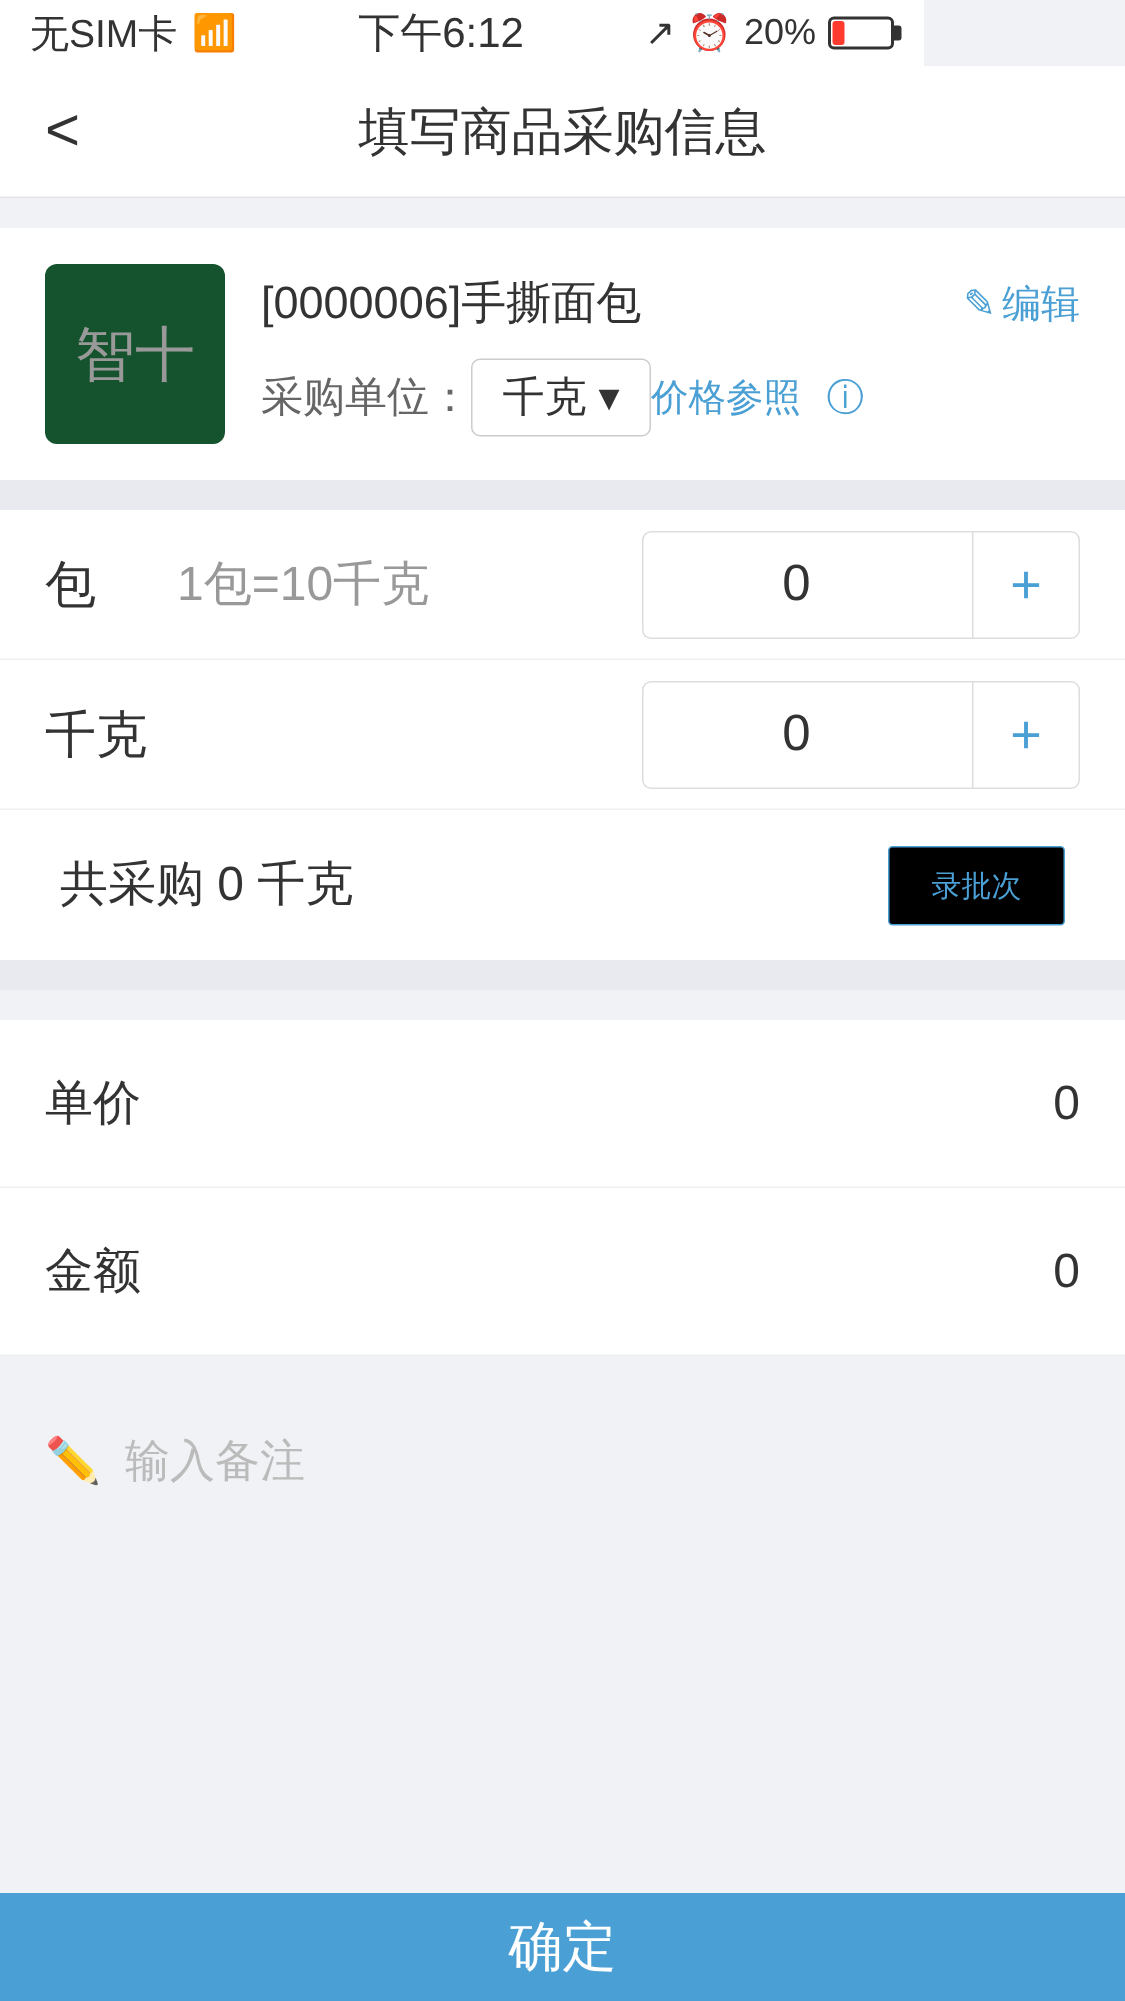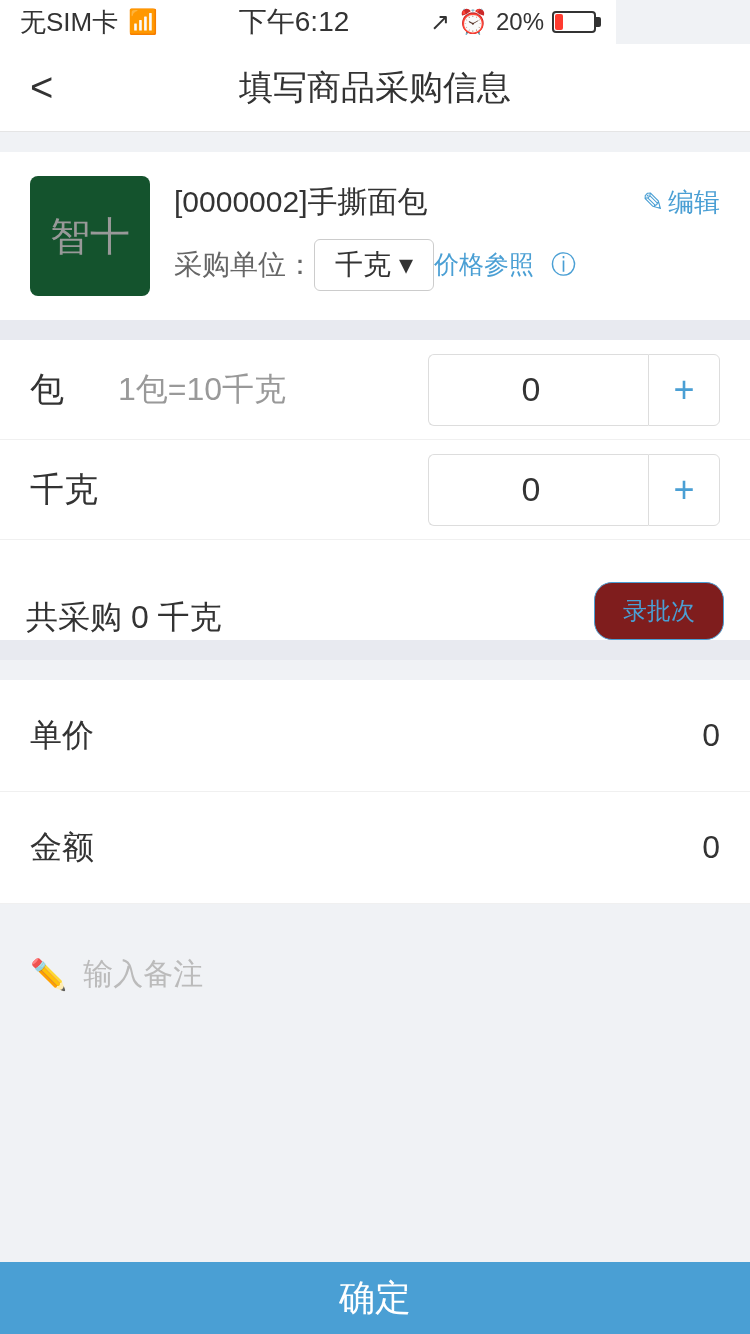--- a/index.html
+++ b/index.html
@@ -232,36 +232,36 @@
       font-size: 36px;
       color: #4a9fd4;
       cursor: pointer;
       font-weight: 400;
     }
 
     
     .summary-row {
       background: #fff;
       display: flex;
-      align-items: flex-end;
+      align-items: center;
       justify-content: space-between;
-      padding: 0 26px;
+      padding: 0 40px;
       height: 100px;
     }
     .summary-text {
       font-size: 32px;
       color: #333;
     }
     .batch-btn {
       border: 1px solid #4a9fd4;
-      border-radius: 18px;
+      border-radius: 3px;
       padding: 12px 28px;
-      font-size: 24px;
+      font-size: 20px;
       color: #4a9fd4;
-      background: #7f1d1d;
+      background: #000000;
       cursor: pointer;
     }
 
     
     .price-section {
       background: #fff;
       margin-top: 20px;
     }
     .price-row {
       display: flex;
@@ -351,21 +351,21 @@
   <span class="nav-back">&lt;</span>
   <span class="nav-title">填写商品采购信息</span>
 </div>
 
 <div class="product-card">
   <div class="product-image">
     <span class="product-image-inner">智十</span>
   </div>
   <div class="product-info">
     <div class="product-name-row">
-      <span class="product-name">[0000002]手撕面包</span>
+      <span class="product-name">[0000006]手撕面包</span>
       <span class="edit-link">
         <span>✎</span>
         <span>编辑</span>
       </span>
     </div>
     <div class="purchase-unit-row">
       <span class="unit-label">采购单位：</span>
       <div class="unit-dropdown">
         <span>千克</span>
         <span>▾</span>

